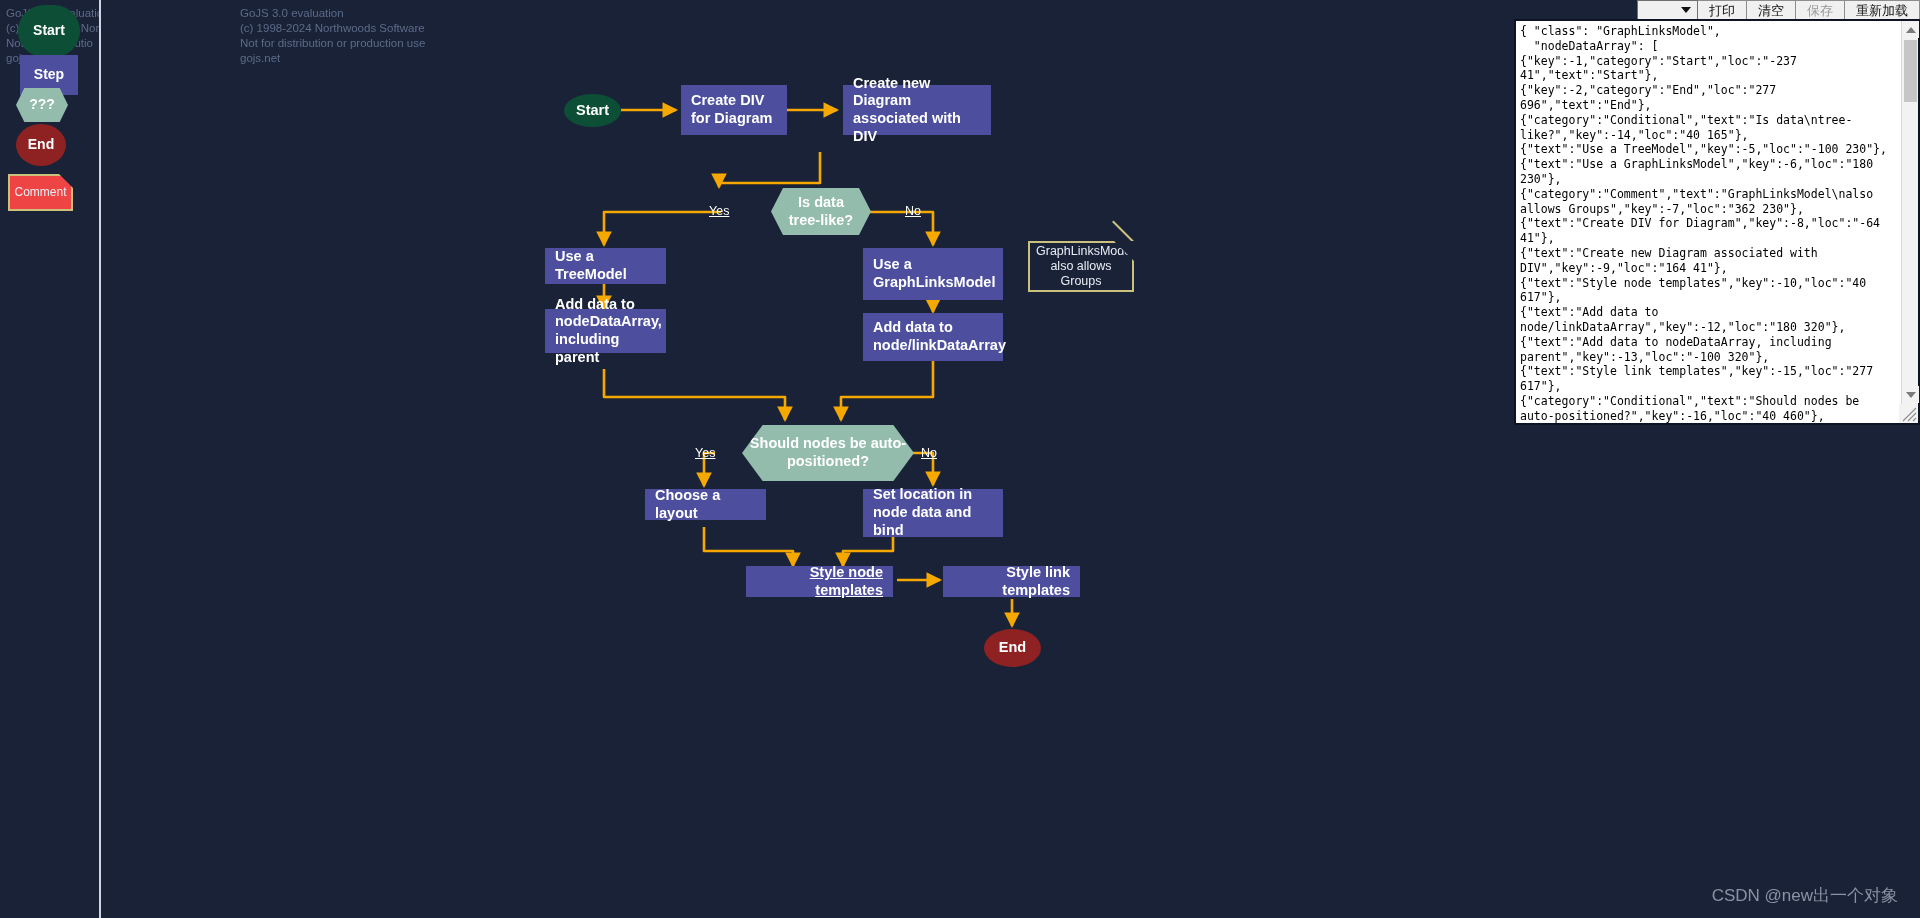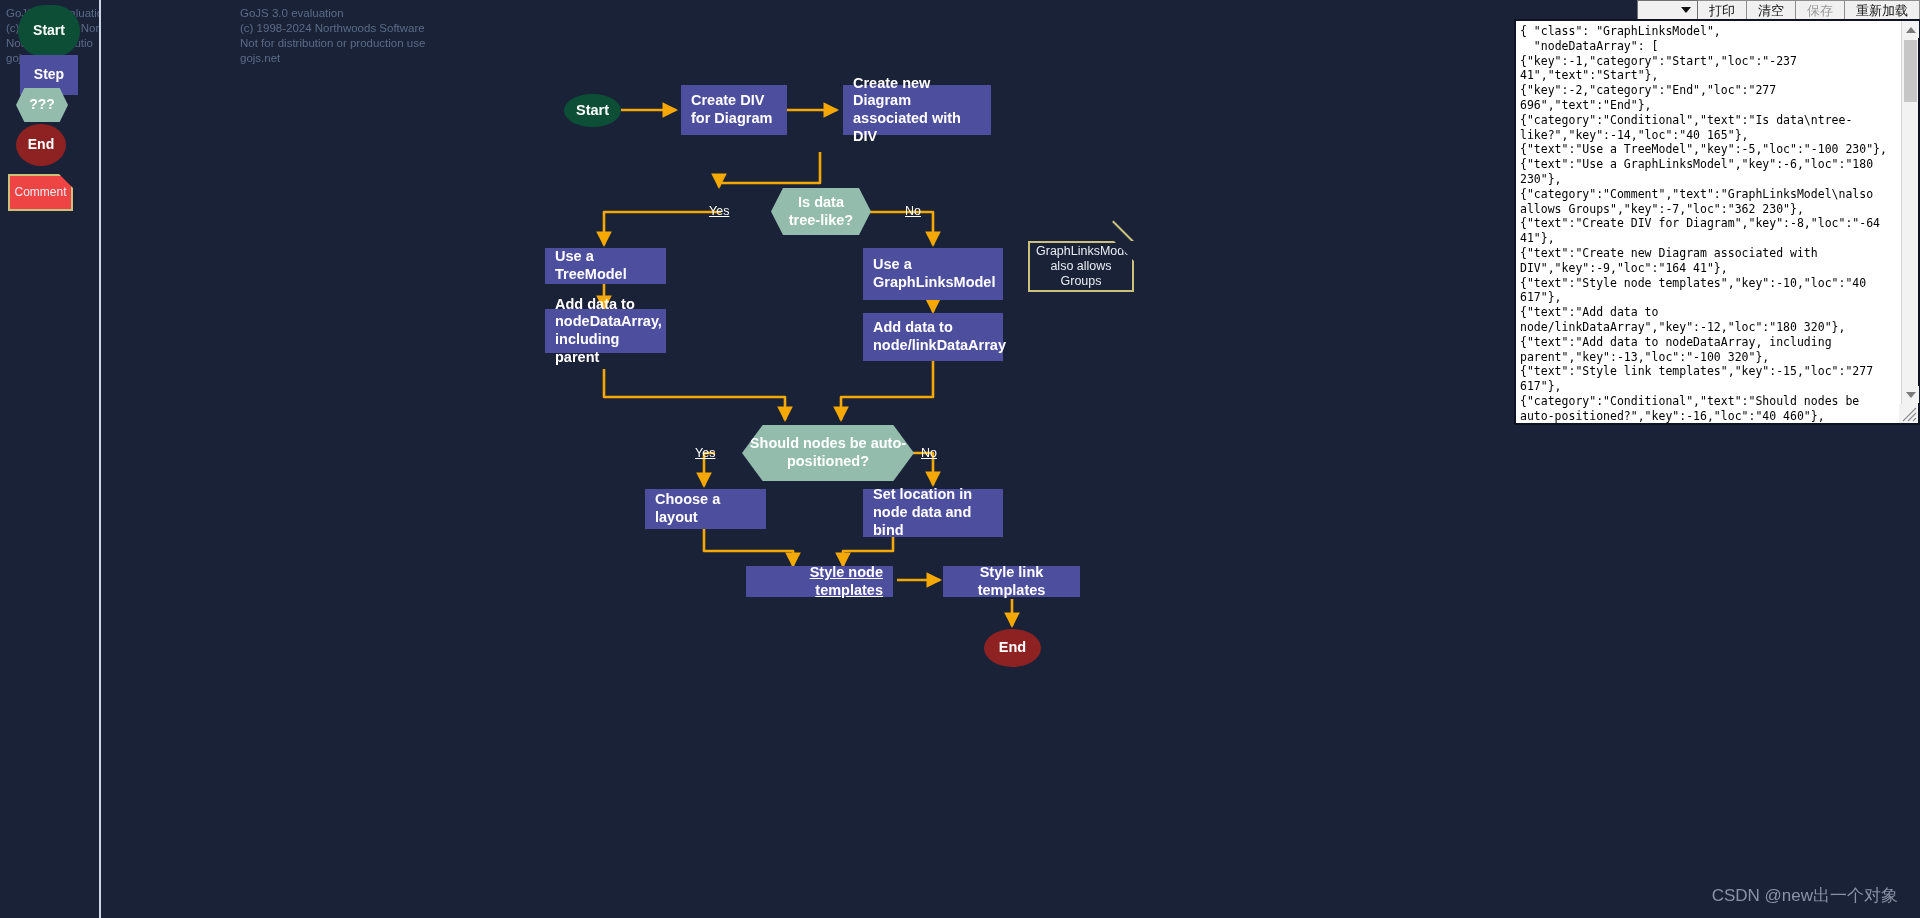--- a/index.html
+++ b/index.html
@@ -349,34 +349,34 @@
     <div class="node n-process" style="left:738px; top:313px; width:140px; height:48px;">
       <span class="txt" style="white-space:pre-line;">Add data to node/linkDataArray</span>
     </div>
 
     <div class="node n-cond" style="left:617px; top:425px; width:172px; height:56px;">
       <div class="hexbox">
         <span style="padding:0 6px;">Should nodes be auto-positioned?</span>
       </div>
     </div>
 
-    <div class="node n-process" style="left:520px; top:489px; width:121px; height:40px;">
+    <div class="node n-process" style="left:520px; top:489px; width:121px; height:31px;">
       <span class="txt">Choose a layout</span>
     </div>
 
     <div class="node n-process" style="left:738px; top:489px; width:140px; height:48px;">
       <span class="txt">Set location in node data and bind</span>
     </div>
 
     <div class="node n-process" style="left:621px; top:566px; width:147px; height:31px;">
       <span class="txt" style="text-align:right;text-decoration:underline;">Style node templates</span>
     </div>
 
     <div class="node n-process" style="left:818px; top:566px; width:137px; height:31px;">
-      <span class="txt" style="text-align:center;">Style link templates</span>
+      <span class="txt" style="text-align:right;">Style link templates</span>
     </div>
 
     <div class="node n-end" style="left:859px; top:629px; width:57px; height:38px;">
       <span class="txt" style="text-align:center;">End</span>
     </div>
   </div>
 
   <div id="toolbar">
     <span id="select-wrap">
       <select id="theme-select">

